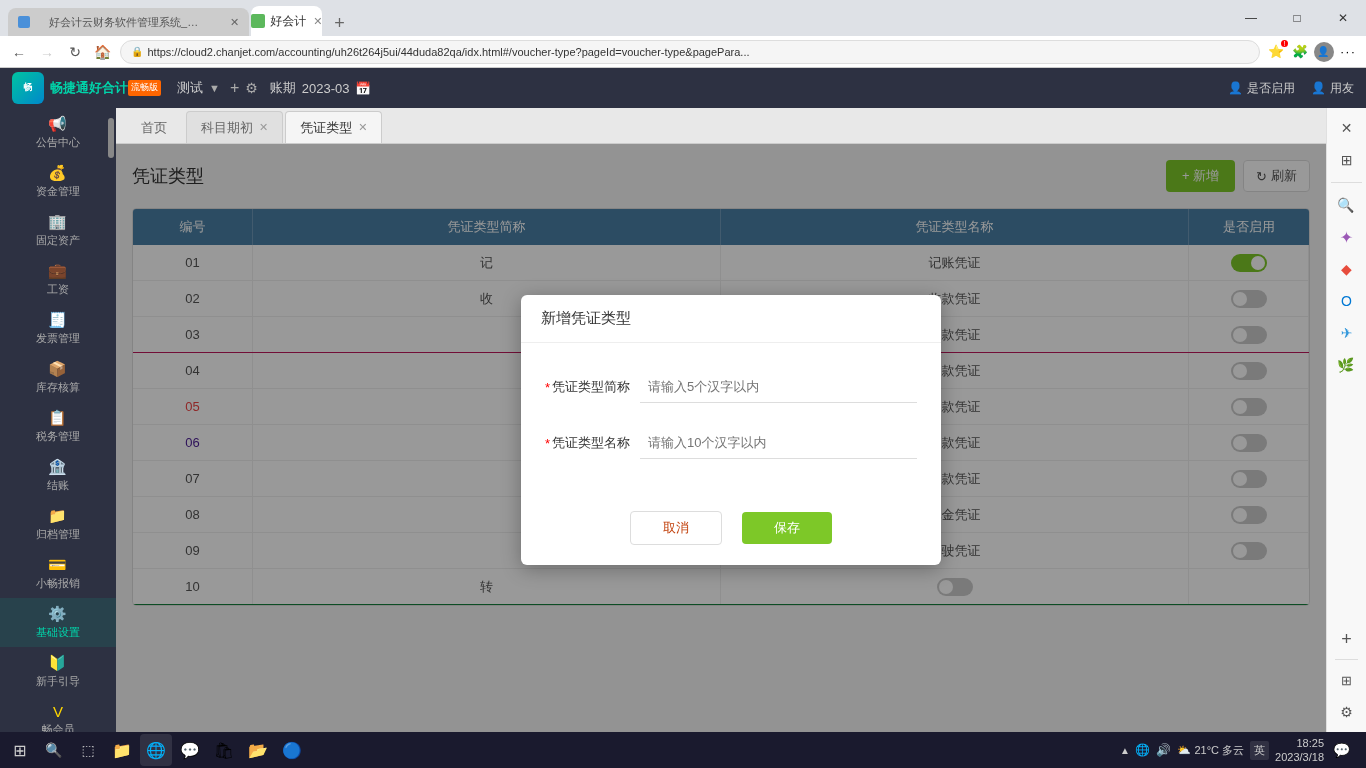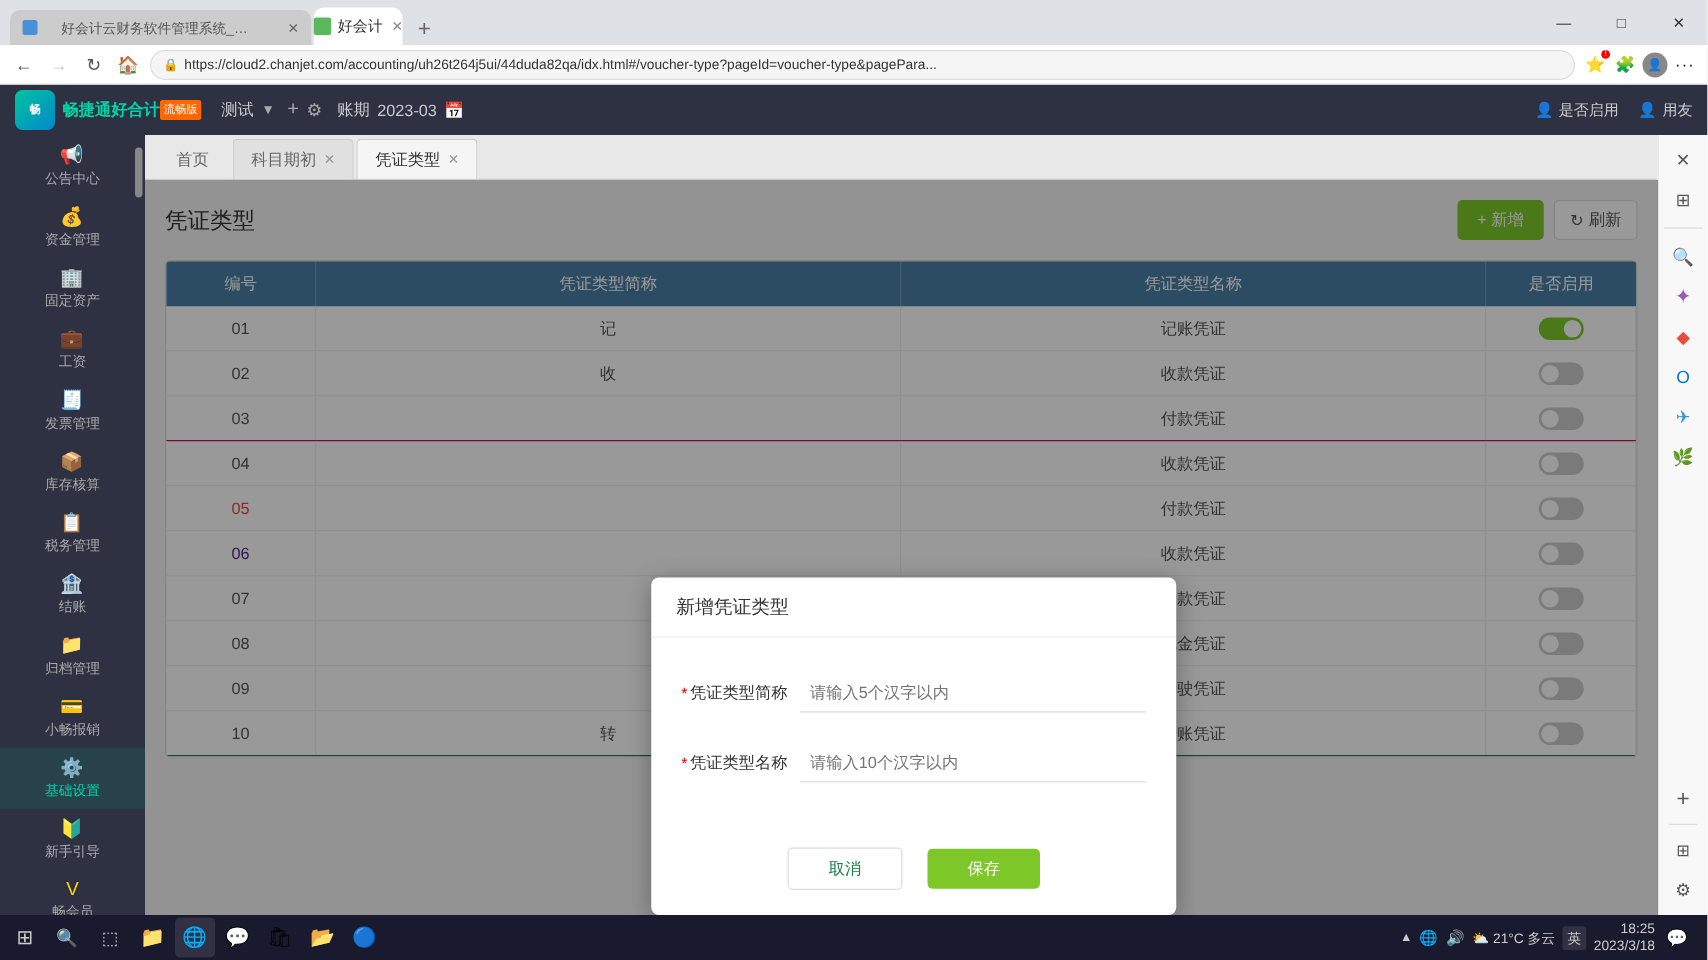--- a/index.html
+++ b/index.html
@@ -277,30 +277,29 @@
           <div style="display:flex; align-items:center; justify-content:center; border-right:1px solid #eee;">
             <div style="width:36px; height:18px; border-radius:9px; background:#ccc; position:relative; cursor:pointer;">
               <div style="width:14px; height:14px; background:white; border-radius:50%; position:absolute; top:2px; left:2px;"></div>
             </div>
           </div>
         </div>
 
         <div style="display:grid; grid-template-columns:120px 1fr 1fr 120px; height:36px; border-bottom:1px solid #15803d; cursor:pointer;">
           <div style="display:flex; align-items:center; justify-content:center; font-size:13px; color:#555; border-right:1px solid #eee;">10</div>
           <div style="display:flex; align-items:center; justify-content:center; font-size:13px; color:#555; border-right:1px solid #eee;">转</div>
-          <div style="display:flex; align-items:center; justify-content:center; font-size:13px; color:#555; border-right:1px solid #eee;">转账凭证</div>
-          <div style="display:flex; align-items:center; justify-content:center; border-right:1px solid #eee;">
-            <div style="width:36px; height:18px; border-radius:9px; background:#ccc; position:relative; cursor:pointer;">
-              <div style="width:14px; height:14px; background:white; border-radius:50%; position:absolute; top:2px; left:2px;"></div>
-            </div>
-          </div>
-        </div>
-      </div>
-
-      <div style="position:absolute; top:-16px; left:-16px; right:-36px; bottom:0; background:rgba(0,0,0,0.4); z-index:100; display:flex; align-items:flex-end; justify-content:center;">
+          <div style="display:flex; align-items:center; justify-content:center; border-right:1px solid #eee;">
+            <div style="width:36px; height:18px; border-radius:9px; background:#ccc; position:relative; cursor:pointer;">
+              <div style="width:14px; height:14px; background:white; border-radius:50%; position:absolute; top:2px; left:2px;"></div>
+            </div>
+          </div>
+        </div>
+      </div>
+
+      <div style="position:absolute; top:-16px; left:-16px; right:-36px; bottom:0; background:rgba(0,0,0,0.4); z-index:100; display:flex; align-items:center; justify-content:center;">
         <div style="background:white; border-radius:6px; width:420px; box-shadow:0 4px 20px rgba(0,0,0,0.3); overflow:hidden;">
 
           <div style="padding:14px 20px; font-size:15px; color:#333; border-bottom:1px solid #eee; display:flex; align-items:center; justify-content:space-between;">
             <span>新增凭证类型</span>
           </div>
 
           <div style="padding:28px 24px 20px;">
             <div style="display:flex; align-items:center; margin-bottom:24px;">
               <label style="font-size:13px; color:#333; white-space:nowrap; margin-right:10px; display:flex; align-items:center; gap:2px;">
                 <span style="color:red;">*</span>
@@ -311,21 +310,21 @@
             <div style="display:flex; align-items:center; margin-bottom:20px;">
               <label style="font-size:13px; color:#333; white-space:nowrap; margin-right:10px; display:flex; align-items:center; gap:2px;">
                 <span style="color:red;">*</span>
                 <span>凭证类型名称</span>
               </label>
               <input type="text" style="flex: 1 1 0%; height: 32px; border-top: none; border-right: none; border-left: none; border-image: initial; border-bottom: 1px solid rgb(221, 221, 221); padding: 0px 8px; font-size: 13px; color: rgb(51, 51, 51); outline: none;" placeholder="请输入10个汉字以内">
             </div>
           </div>
 
           <div style="padding:12px 20px 20px; display:flex; align-items:center; justify-content:center; gap:20px;">
-            <button style="background:white; color:#15803d; border:1px solid #ddd; padding:7px 32px; border-radius:4px; font-size:13px; cursor:pointer;">取消</button>
+            <button style="background:white; color:#c2410c; border:1px solid #ddd; padding:7px 32px; border-radius:4px; font-size:13px; cursor:pointer;">取消</button>
             <button style="background:#7dc828; color:white; border:none; padding:7px 32px; border-radius:4px; font-size:13px; cursor:pointer;">保存</button>
           </div>
         </div>
       </div>
     </div>
   </div>
 
   <div style="width:40px; background:#f8f8f8; border-left:1px solid #e0e0e0; display:flex; flex-direction:column; align-items:center; padding:6px 0; gap:4px; flex-shrink:0; position:relative;">
 
     <div style="width:28px; height:28px; display:flex; align-items:center; justify-content:center; cursor:pointer; color:#555; font-size:14px; border-radius:4px;">✕</div>

